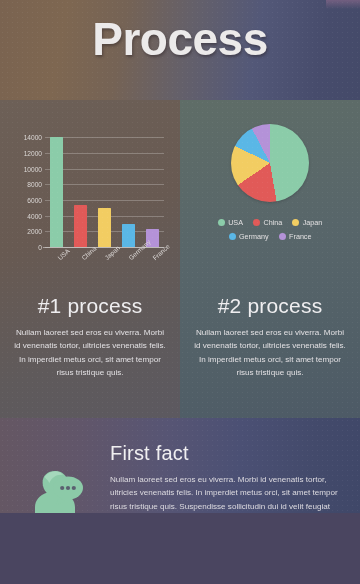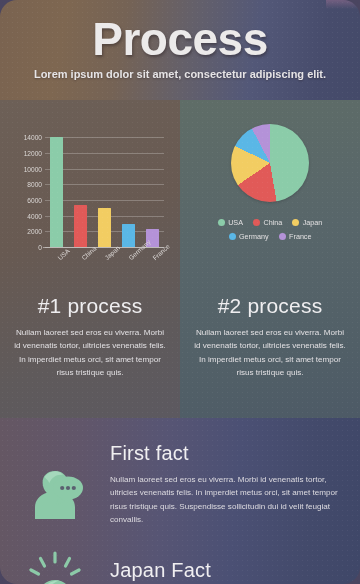--- a/index.html
+++ b/index.html
@@ -9,23 +9,22 @@
     width: 360px;
     height: 584px;
     overflow: hidden;
     font-family: "Liberation Sans", sans-serif;
     background: #4a4560;
   }
 
   #page {
     position: relative;
     width: 360px;
-    height: 584px;
+    height: 513px;
     overflow: hidden;
-    border-radius: 17px;
   }
 
   
   .header {
     position: relative;
     height: 100px;
     background: linear-gradient(100deg,
         #7a6350 0%,
         #7e6751 18%,
         #756355 34%,
@@ -285,21 +284,20 @@
   .fact-2 .fact-heading { margin-top: 18px; }
 </style>
 </head>
 <body>
 
 <div id="page">
 
   <div class="header">
     <div class="header-corner"></div>
     <div class="title">Process</div>
-    <div class="subtitle">Lorem ipsum dolor sit amet, consectetur adipiscing elit.</div>
   </div>
 
   <div class="panels">
 
     <div class="panel panel-left">
       <div class="bar-chart">
         <div class="bc-plot" id="bc-grid-host">
             <div class="bc-grid" style="top: 116px;"></div>
             <div class="bc-grid" style="top: 100.324px;"></div>
             <div class="bc-grid" style="top: 84.6486px;"></div>

